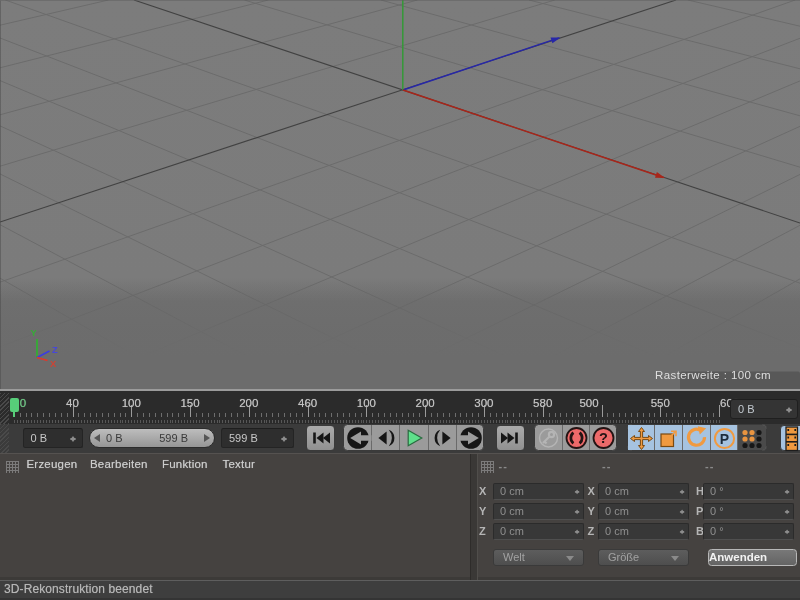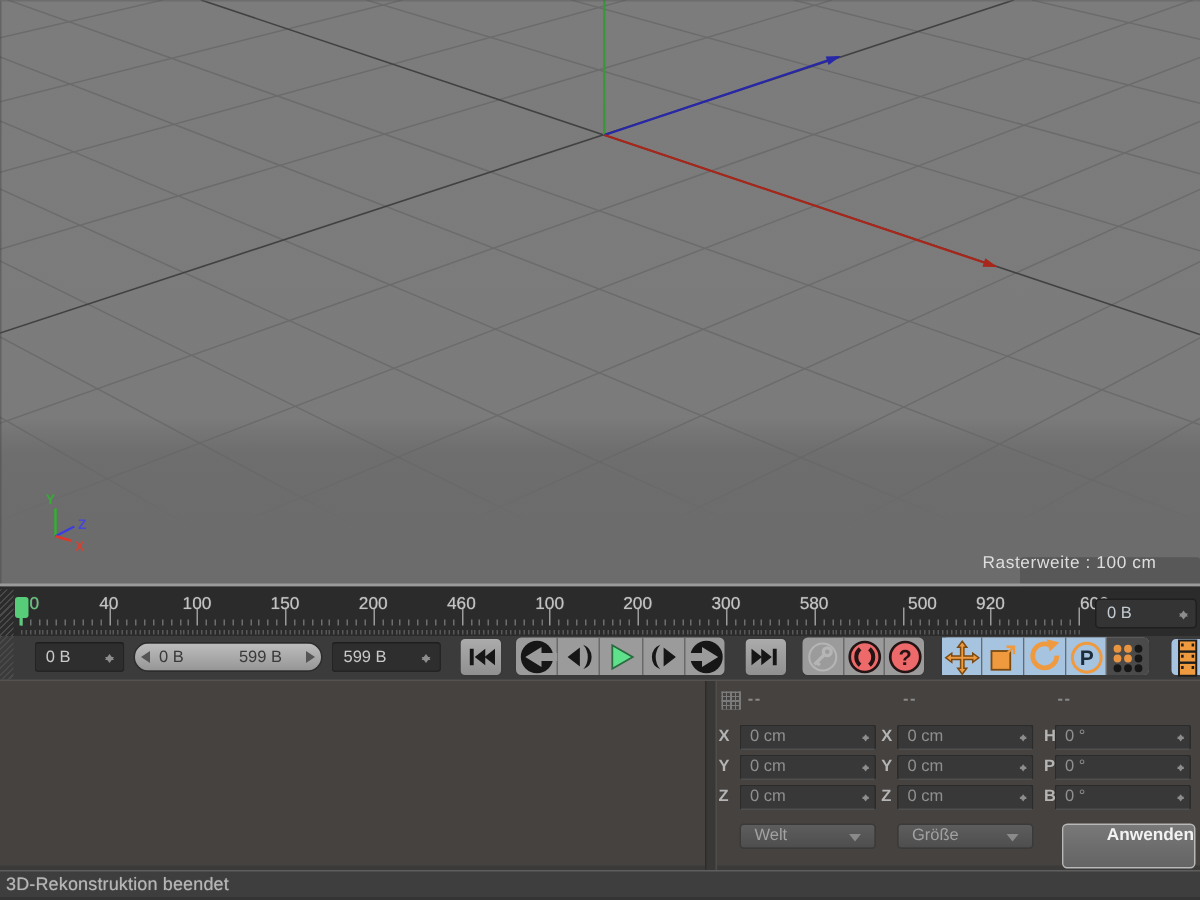--- a/index.html
+++ b/index.html
@@ -55,23 +55,23 @@
 .hicon { position:absolute; width:13px; height:12px;
   background:repeating-linear-gradient(to right,#8a8a8a 0 1px,transparent 1px 3px),
              repeating-linear-gradient(to bottom,#8a8a8a 0 1px,transparent 1px 3px); opacity:0.8; }
 .clab { position:absolute; font-size:11px; font-weight:bold; color:#b5b5b5; }
 .cfld { position:absolute; width:91px; height:17px; background:#383838; border:1px solid #2b2b2b;
   border-bottom-color:#4f4f4f; border-radius:2px; color:#8f8f8f; font-size:11px; line-height:15px; padding-left:6px; }
 .cfld .st { transform:scale(0.8); right:1px; top:1px; }
 .ddl { position:absolute; width:91px; height:16.5px; background:linear-gradient(#5d5d5d,#4e4e4e);
   border:1px solid #3a3a3a; border-radius:3px; color:#a2a2a2; font-size:11px; line-height:15px; padding-left:9px; }
 .ddl:after { content:""; position:absolute; right:9px; top:6px; border:4px solid transparent; border-top:5px solid #8a8a8a; }
-#anw { position:absolute; width:89px; height:30px; background:linear-gradient(#787878,#646464);
+#anw { position:absolute; width:89px; height:17px; background:linear-gradient(#787878,#646464);
   border:1px solid #b8b8b8; border-radius:3.5px; color:#f2f2f2; font-size:11.5px; font-weight:bold;
-  text-align:right; line-height:15px; }
+  text-align:left; line-height:15px; }
 .dash2 { color:#8a8a8a; font-size:11px; font-weight:bold; letter-spacing:1px; }
 </style></head>
 <body>
 <div id="vp">
 <svg width="800" height="392" viewBox="0 0 800 392">
 <defs>
 <linearGradient id="fadeg" x1="0" y1="280" x2="0" y2="356" gradientUnits="userSpaceOnUse">
 <stop offset="0" stop-color="#707070" stop-opacity="0"></stop>
 <stop offset="0.5" stop-color="#6d6d6d" stop-opacity="0.42"></stop>
 <stop offset="1" stop-color="#6c6c6c" stop-opacity="1"></stop>
@@ -143,23 +143,23 @@
 <div class="rlab" style="left:287.6px;width:40px;text-align:center">460</div>
 <div class="tkM" style="left:366.4px"></div>
 <div class="rlab" style="left:346.4px;width:40px;text-align:center">100</div>
 <div class="tkM" style="left:425.1px"></div>
 <div class="rlab" style="left:405.1px;width:40px;text-align:center">200</div>
 <div class="tkM" style="left:483.9px"></div>
 <div class="rlab" style="left:463.9px;width:40px;text-align:center">300</div>
 <div class="tkM" style="left:542.7px"></div>
 <div class="rlab" style="left:522.7px;width:40px;text-align:center">580</div>
 <div class="tkM" style="left:601.5px"></div>
-<div class="rlab" style="left:595px;width:40px;text-align:center">500</div>
+<div class="rlab" style="left:569px;width:40px;text-align:center">500</div>
 <div class="tkM" style="left:660.3px"></div>
-<div class="rlab" style="left:640.3px;width:40px;text-align:center">920</div>
+<div class="rlab" style="left:640.3px;width:40px;text-align:center">550</div>
 <div class="tkM" style="left:719.0px"></div>
 <div class="rlab" style="left:720px;width:40px;text-align:left">600</div>
 <div class="tkm" style="left:19.6px"></div>
 <div class="tkm" style="left:25.5px"></div>
 <div class="tkm" style="left:31.3px"></div>
 <div class="tkm" style="left:37.2px"></div>
 <div class="tkm" style="left:43.1px"></div>
 <div class="tkm" style="left:49.0px"></div>
 <div class="tkm" style="left:54.8px"></div>
 <div class="tkm" style="left:60.7px"></div>
@@ -614,20 +614,27 @@
           <rect x="6.4" y="3" width="1.7" height="2"></rect>
           <rect x="6.4" y="10.5" width="1.7" height="2"></rect>
           <rect x="6.4" y="18" width="1.7" height="2"></rect>
           <rect x="13.4" y="3" width="1.7" height="2"></rect>
           <rect x="13.4" y="10.5" width="1.7" height="2"></rect>
           <rect x="13.4" y="18" width="1.7" height="2"></rect>
         </g>
       </svg></div>
 </div>
 <div id="panels">
+<div id="lpanel">
+  <div class="hicon" style="left:6px;top:7px"></div>
+  <span class="menu" style="left:26.5px">Erzeugen</span>
+  <span class="menu" style="left:90px">Bearbeiten</span>
+  <span class="menu" style="left:162px">Funktion</span>
+  <span class="menu" style="left:222.5px">Textur</span>
+</div>
 <div id="divider"></div>
 <div id="rpanel">
   <div class="hicon" style="left:3px;top:7px"></div>
   <span class="dash2" style="position:absolute;left:21px;top:6px">--</span>
   <span class="dash2" style="position:absolute;left:124.5px;top:6px">--</span>
   <span class="dash2" style="position:absolute;left:227.5px;top:6px">--</span>
 <span class="clab" style="left:1.5px;top:31px">X</span>
 <span class="clab" style="left:110px;top:31px">X</span>
 <span class="clab" style="left:218.5px;top:31px">H</span>
 <div class="cfld" style="left:15.5px;top:29px">0 cm<span class="st"></span></div>

